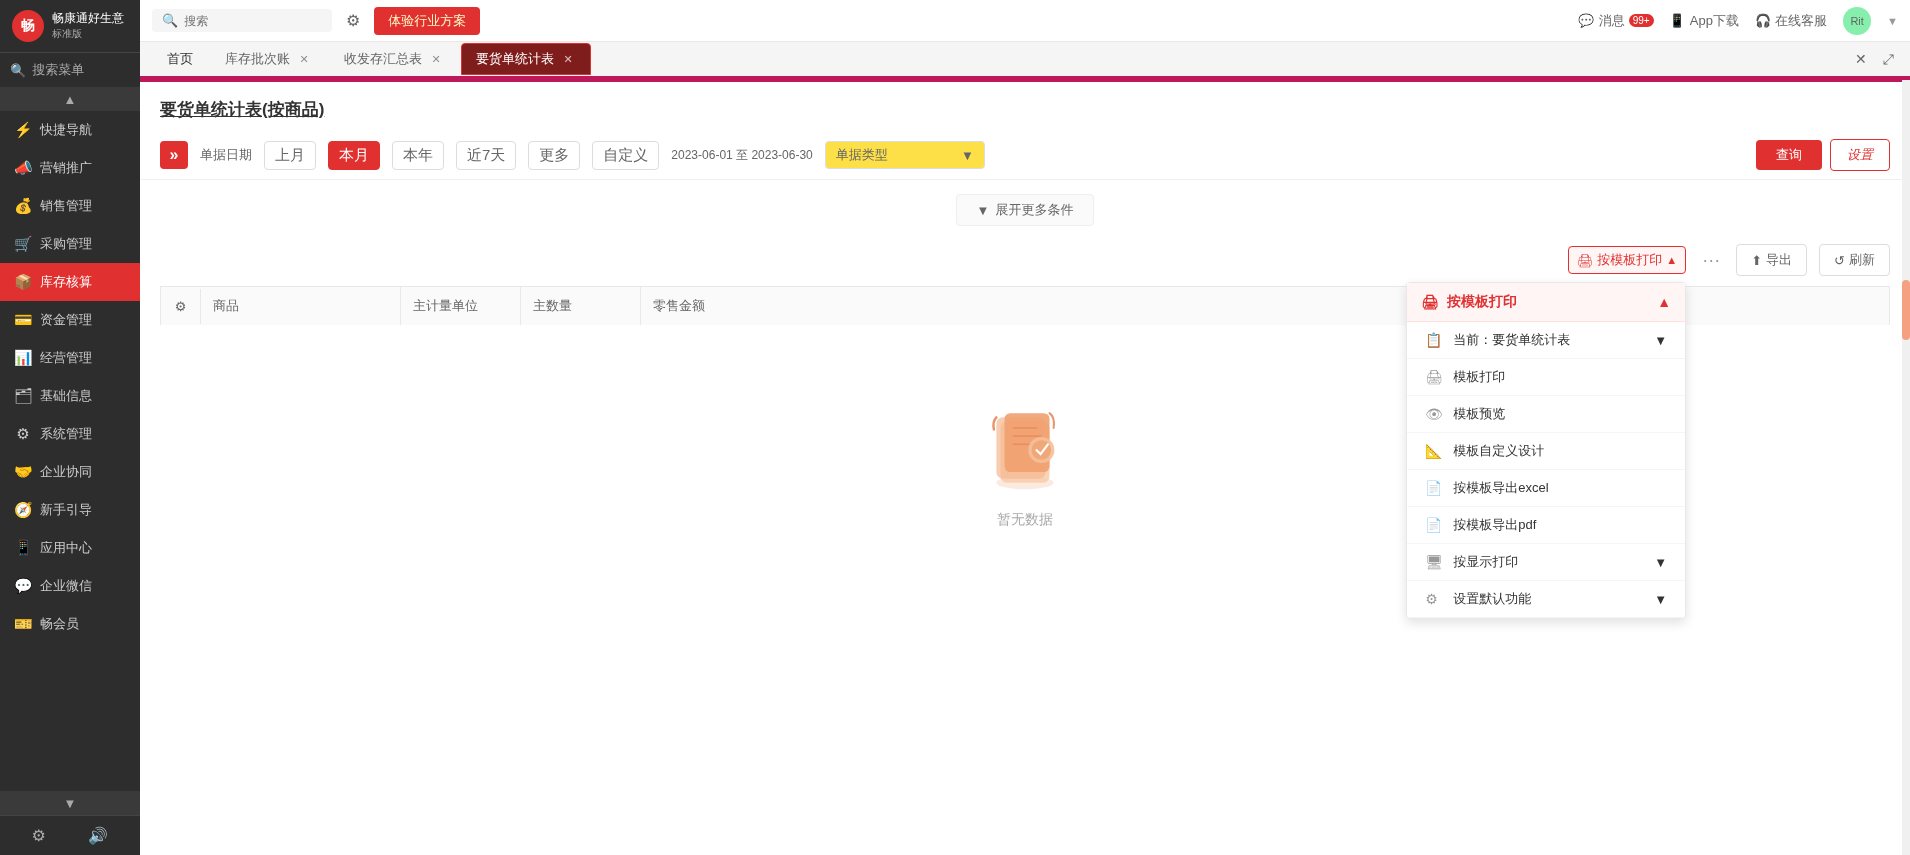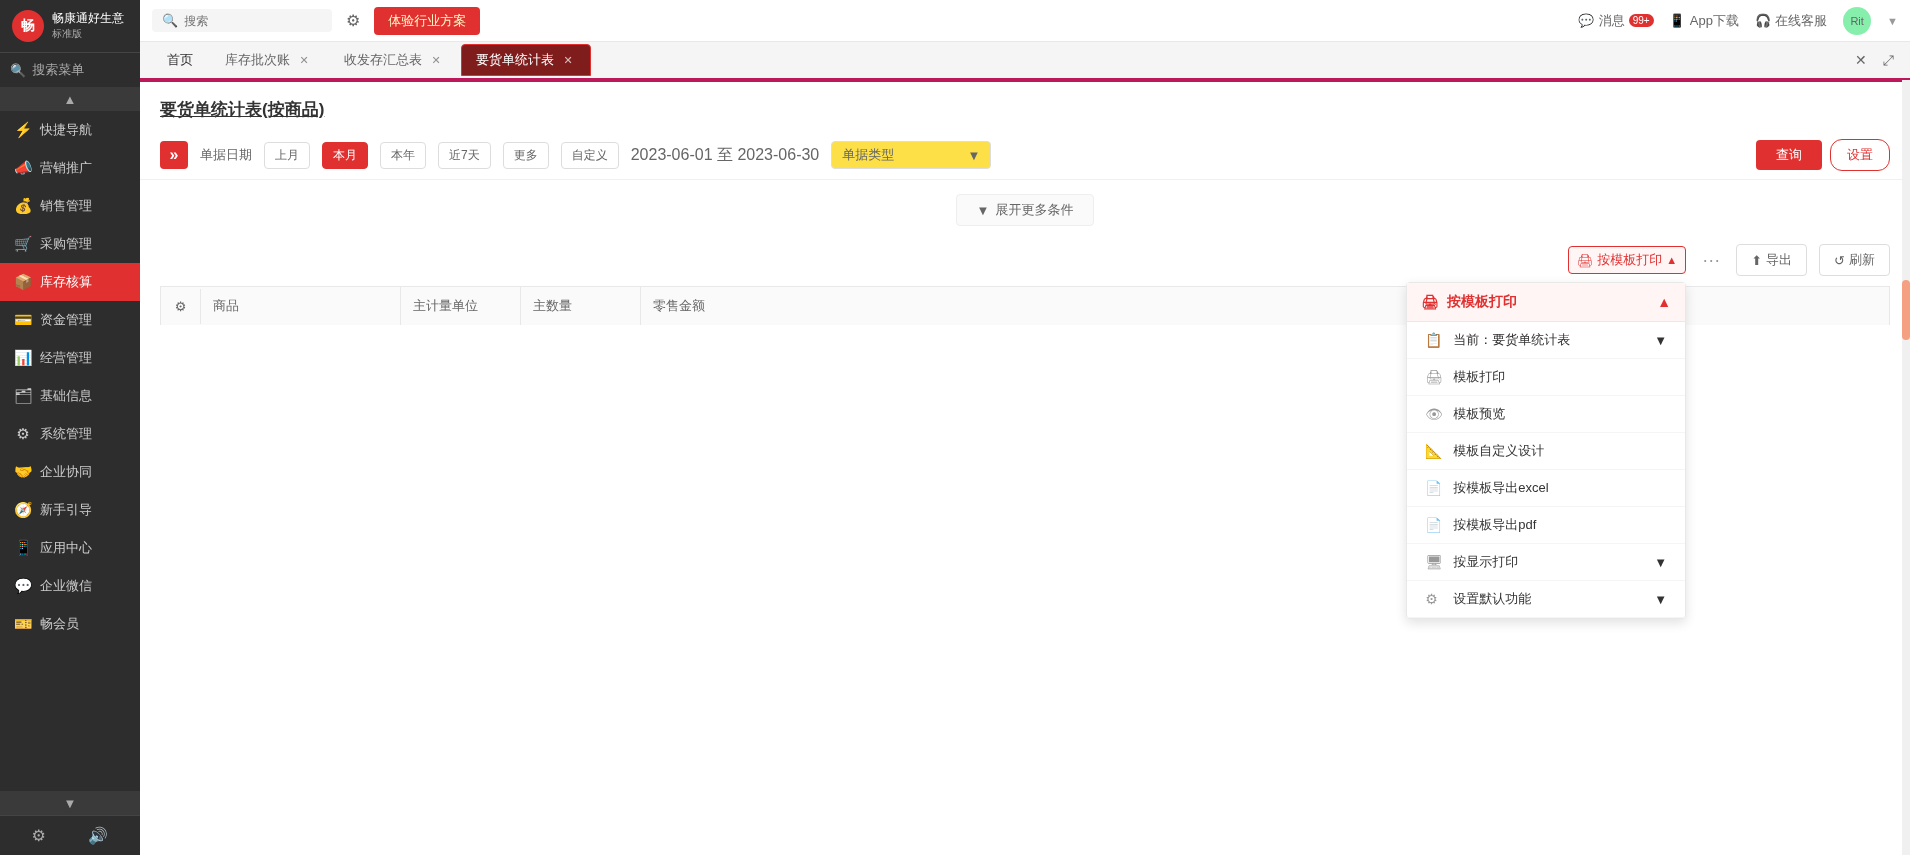--- a/index.html
+++ b/index.html
@@ -105,21 +105,21 @@
     .topbar-avatar { width: 28px; height: 28px; border-radius: 50%; background: #86efac; display: flex; align-items: center; justify-content: center; font-size: 12px; cursor: pointer; }
 
     
     .tabbar {
       height: 40px;
       background: #f5f5f5;
       display: flex;
       align-items: center;
       padding: 0 12px;
       gap: 2px;
-      border-bottom: 4px solid #be185d;
+      border-bottom: 6px solid #be185d;
       flex-shrink: 0;
     }
     .tab {
       display: flex; align-items: center; gap: 6px;
       padding: 6px 14px;
       cursor: pointer; font-size: 13px; color: #666;
       border-radius: 4px 4px 0 0;
       border: 1px solid transparent;
       background: transparent;
       white-space: nowrap;
@@ -166,24 +166,24 @@
     }
     .expand-btn {
       display: flex; align-items: center; justify-content: center;
       width: 28px; height: 28px;
       background: #e03030; color: #fff;
       border-radius: 4px; cursor: pointer; font-size: 16px; font-weight: bold;
     }
     .filter-label { color: #666; font-size: 13px; white-space: nowrap; }
     .date-btn {
       padding: 4px 10px; border: 1px solid #ddd; border-radius: 4px;
-      cursor: pointer; font-size: 12px; color: #666; background: #fff;
+      cursor: pointer; font-size: 15px; color: #666; background: #fff;
     }
     .date-btn.active { background: #e03030; color: #fff; border-color: #e03030; }
-    .date-range { color: #666; font-size: 16px; }
+    .date-range { color: #666; font-size: 12px; }
     .filter-select {
       display: flex; align-items: center; gap: 4px;
       border: 1px solid #ddd; border-radius: 4px;
       padding: 4px 10px; cursor: pointer; background: #fde047;
       min-width: 160px; justify-content: space-between; font-size: 13px; color: #666;
     }
 
     .expand-more {
       display: flex; align-items: center; justify-content: center;
       margin: 8px auto; gap: 6px; cursor: pointer;
@@ -239,21 +239,21 @@
       padding: 6px 14px; border: 1px solid #ddd; border-radius: 4px;
       cursor: pointer; font-size: 13px; color: #666; background: #fff;
     }
 
     .query-btn {
       background: #e03030; color: #fff; border: none;
       padding: 6px 20px; border-radius: 4px; cursor: pointer; font-size: 13px;
     }
     .settings-btn {
       border: 1px solid #e03030; color: #e03030; background: #fff;
-      padding: 6px 16px; border-radius: 12px; cursor: pointer; font-size: 13px;
+      padding: 6px 16px; border-radius: 4px; cursor: pointer; font-size: 13px; font-style: italic;
     }
     .dropdown-menu {
       position: absolute;
       top: 36px; right: 0;
       width: 280px;
       background: #fff;
       border: 1px solid #e8e8e8;
       border-radius: 4px;
       box-shadow: 0 4px 12px rgba(0,0,0,0.12);
       z-index: 1000;
@@ -566,19 +566,37 @@
         <div class="th th-settings">
           <span>⚙</span>
         </div>
         <div class="th th-product">商品</div>
         <div class="th th-unit">主计量单位</div>
         <div class="th th-qty">主数量</div>
         <div class="th">零售金额</div>
       </div>
     </div>
 
+    <div class="empty-state">
+
+      <svg class="empty-scroll-svg" viewBox="0 0 120 110" xmlns="http://www.w3.org/2000/svg">
+        <ellipse cx="60" cy="95" rx="35" ry="8" fill="#f5d5c0" opacity="0.5"></ellipse>
+        <rect x="30" y="20" width="60" height="75" rx="8" fill="#f9c9a8" opacity="0.8"></rect>
+        <rect x="25" y="15" width="60" height="75" rx="8" fill="#f5b890" opacity="0.7"></rect>
+        <rect x="35" y="10" width="55" height="72" rx="7" fill="#f0a070" opacity="0.9"></rect>
+        <line x1="45" y1="28" x2="75" y2="28" stroke="#e88050" stroke-width="2" opacity="0.6"></line>
+        <line x1="45" y1="38" x2="80" y2="38" stroke="#e88050" stroke-width="2" opacity="0.6"></line>
+        <line x1="45" y1="48" x2="72" y2="48" stroke="#e88050" stroke-width="2" opacity="0.6"></line>
+        <circle cx="80" cy="55" r="16" fill="#f5c09a" opacity="0.9"></circle>
+        <circle cx="80" cy="55" r="12" fill="#f0a878"></circle>
+        <path d="M74 55 L79 60 L88 48" stroke="white" stroke-width="2.5" fill="none" stroke-linecap="round"></path>
+        <path d="M25 15 Q20 20 22 30" stroke="#e8956a" stroke-width="3" fill="none" stroke-linecap="round"></path>
+        <path d="M90 10 Q97 15 95 28" stroke="#e8956a" stroke-width="2.5" fill="none" stroke-linecap="round"></path>
+      </svg>
+      <span style="color:#aaa;font-size:14px;">暂无数据</span>
+    </div>
 
   </div>
 </div>
 
 <div style="position:fixed;right:0;top:80px;bottom:0;width:8px;background:#f0f0f0;z-index:100;">
   <div style="width:8px;height:60px;background:#f5a080;border-radius:4px;position:absolute;top:200px;"></div>
 </div>
 
 </body></html>

